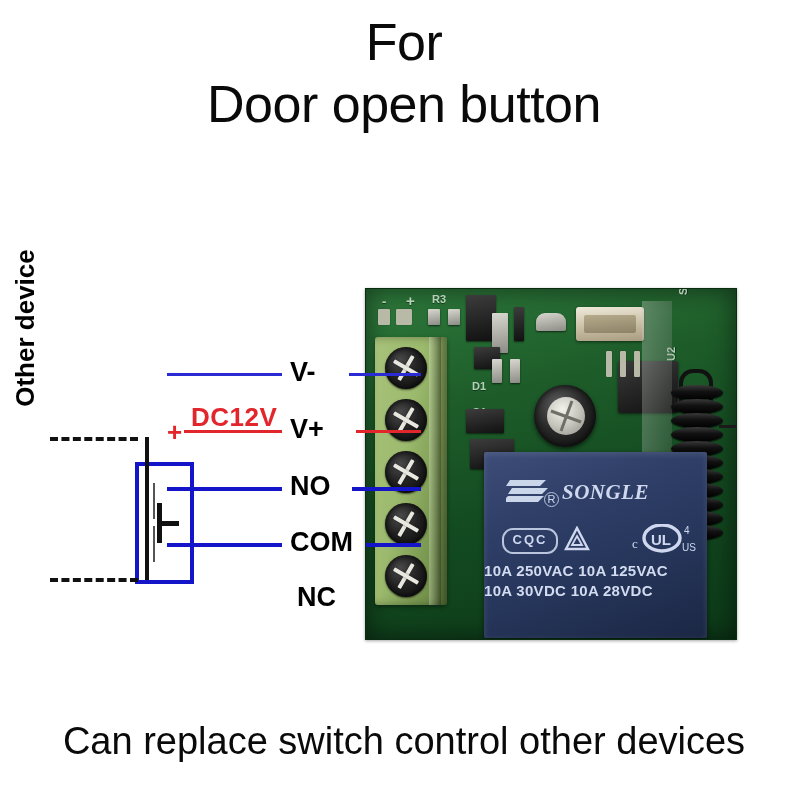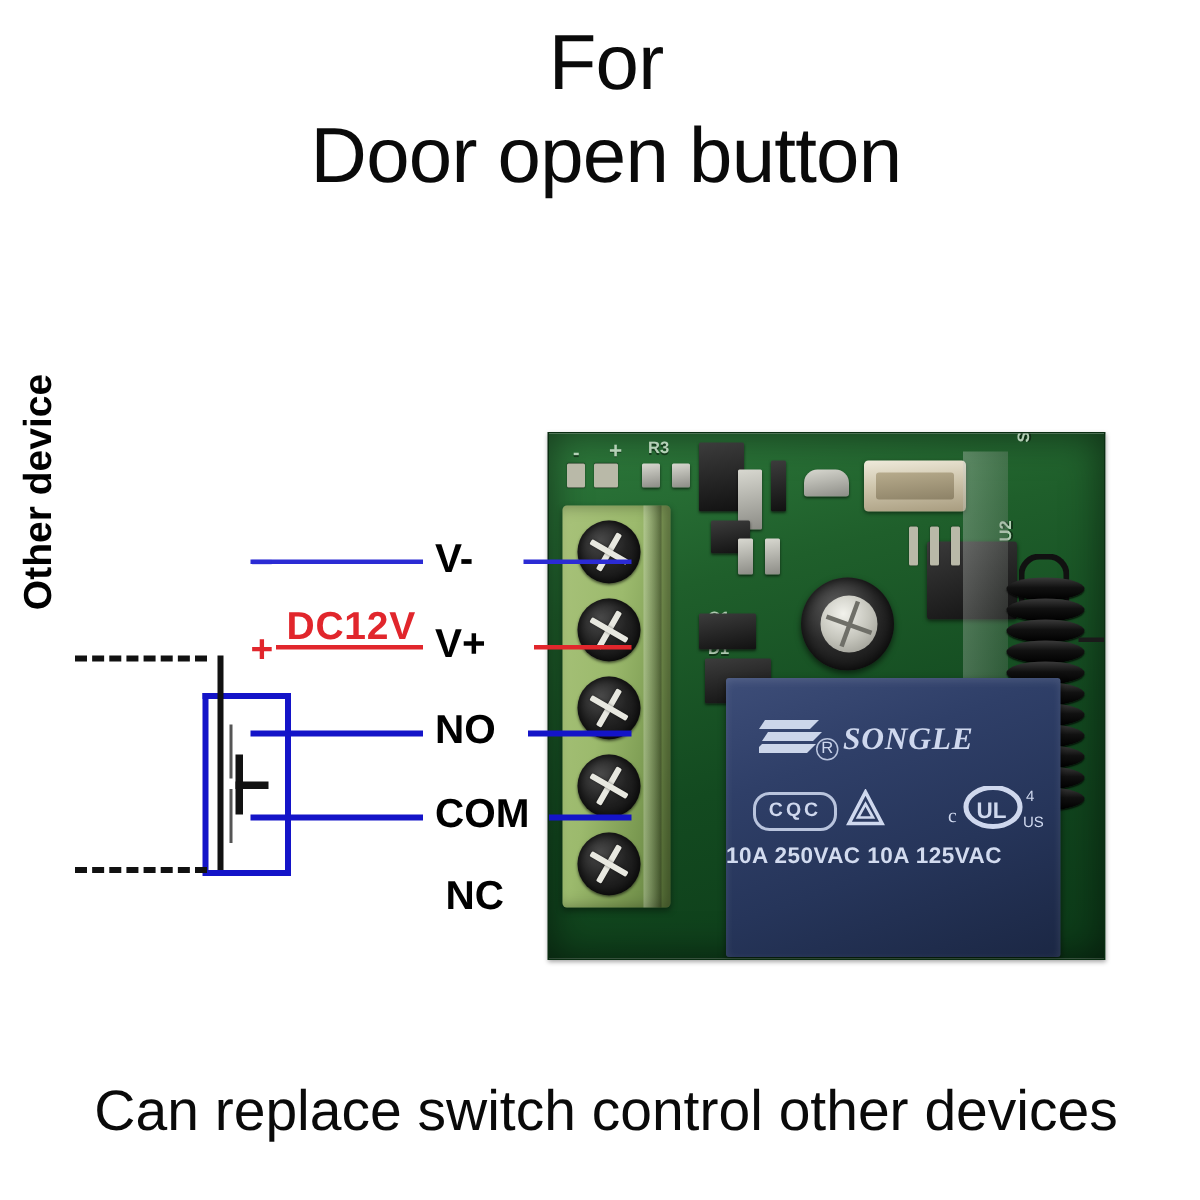--- a/index.html
+++ b/index.html
@@ -215,21 +215,21 @@
   <div class="headline" id="hl2">Door open button</div>
 
   <div id="pcb">
     <div id="pcb-inner">
 
       <div class="silk" style="left:16px;top:6px;font-size:13px;">-</div>
       <div class="silk" style="left:40px;top:4px;font-size:15px;">+</div>
       <div class="silk" style="left:66px;top:5px;">R3</div>
       <div class="silk rot" style="left:312px;top:6px;">SW</div>
       <div class="silk rot" style="left:300px;top:72px;">U2</div>
-      <div class="silk" style="left:106px;top:92px;margin-top:47px;">D1</div>
+      <div class="silk" style="left:106px;top:92px;">D1</div>
       <div class="silk" style="left:106px;top:118px;">Q1</div>
 
       <div class="comp pad" style="left:12px;top:20px;width:12px;height:16px;"></div>
       <div class="comp pad" style="left:30px;top:20px;width:16px;height:16px;"></div>
       <div class="comp slv" style="left:62px;top:20px;width:12px;height:16px;"></div>
       <div class="comp slv" style="left:82px;top:20px;width:12px;height:16px;"></div>
       <div class="comp blk" style="left:100px;top:6px;width:30px;height:46px;"></div>
       <div class="comp slv" style="left:126px;top:24px;width:16px;height:40px;"></div>
       <div class="comp blk" style="left:148px;top:18px;width:10px;height:34px;"></div>
       <div class="comp slv" style="left:170px;top:24px;width:30px;height:18px;border-radius:9px 9px 2px 2px;"></div>
@@ -280,20 +280,21 @@
           <path d="M13 10 L18 19 H8 Z" fill="none" stroke="#cfd8ee" stroke-width="1.8"></path>
         </svg>
         <svg id="ul-mark" viewBox="0 0 66 30">
           <text x="0" y="24" font-family="Liberation Serif, serif" font-size="13" fill="#cfd8ee">c</text>
           <ellipse cx="30" cy="14" rx="18" ry="13" fill="none" stroke="#cfd8ee" stroke-width="3.4"></ellipse>
           <text x="19" y="21" font-family="Liberation Sans, sans-serif" font-size="15" font-weight="700" fill="#cfd8ee">UL</text>
           <text x="52" y="10" font-family="Liberation Sans, sans-serif" font-size="10" fill="#cfd8ee">4</text>
           <text x="50" y="27" font-family="Liberation Sans, sans-serif" font-size="10" fill="#cfd8ee">US</text>
         </svg>
         <div class="relay-spec" id="spec1">10A 250VAC    10A 125VAC</div>
+        <div class="relay-spec" id="spec2">10A  30VDC    10A  28VDC</div>
       </div>
 
       <div id="terminal-block">
         <div id="tb-ridge"></div>
         <div class="screw" style="top:10px;"></div>
         <div class="screw" style="top:62px;"></div>
         <div class="screw" style="top:114px;"></div>
         <div class="screw" style="top:166px;"></div>
         <div class="screw" style="top:218px;"></div>
       </div>

